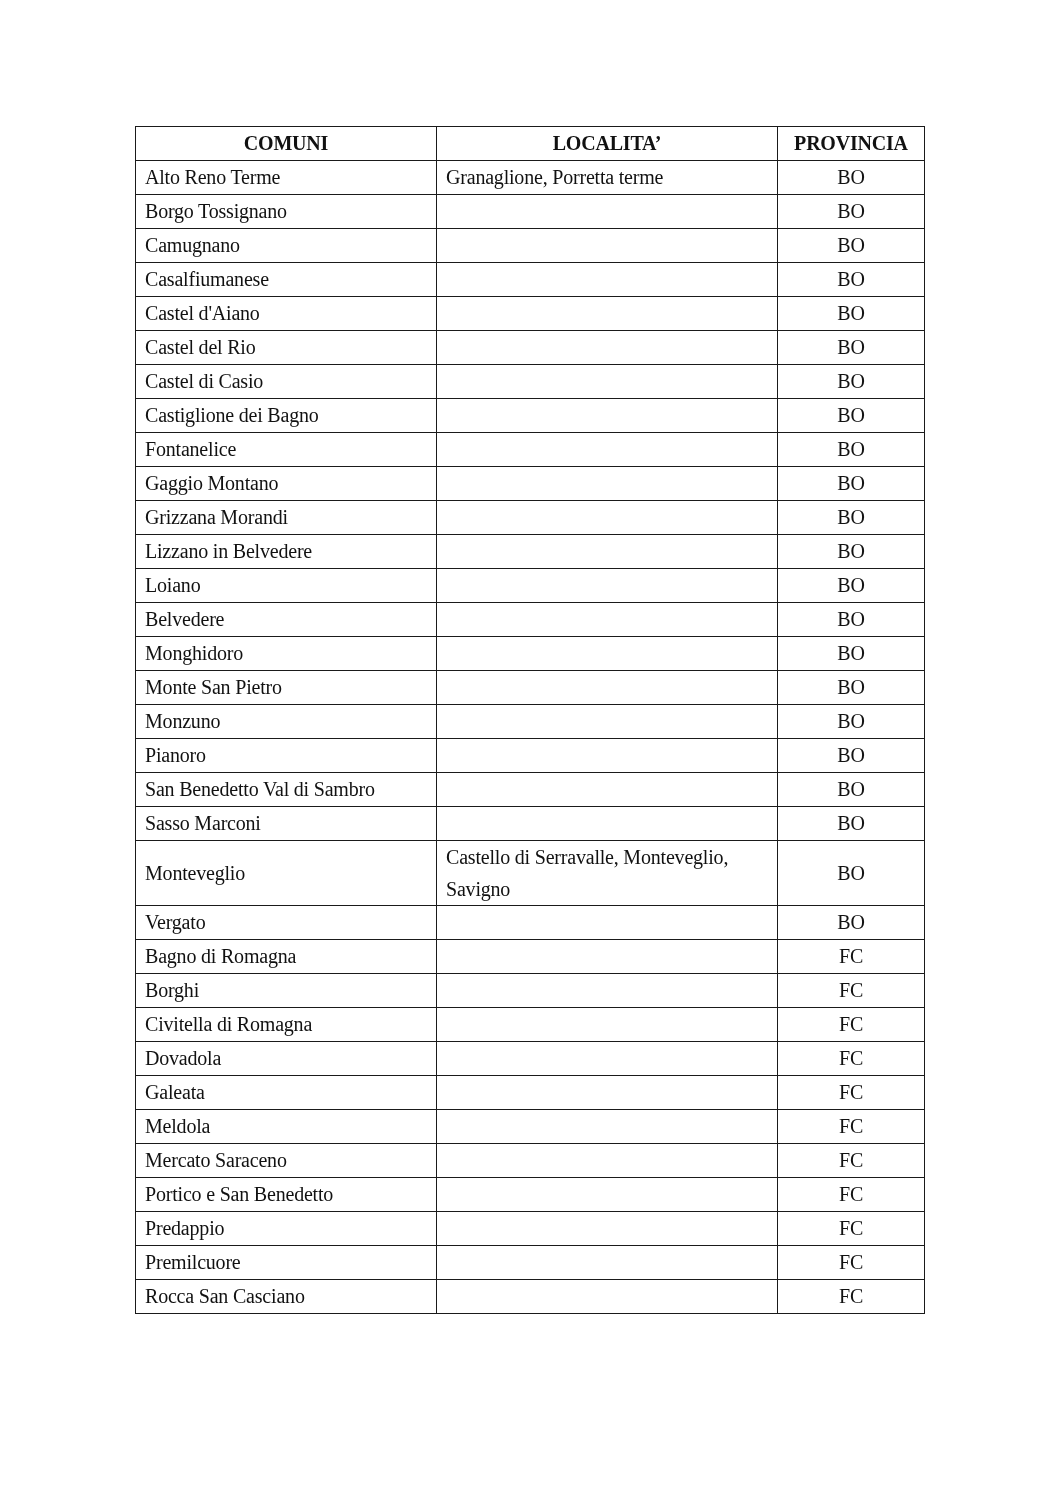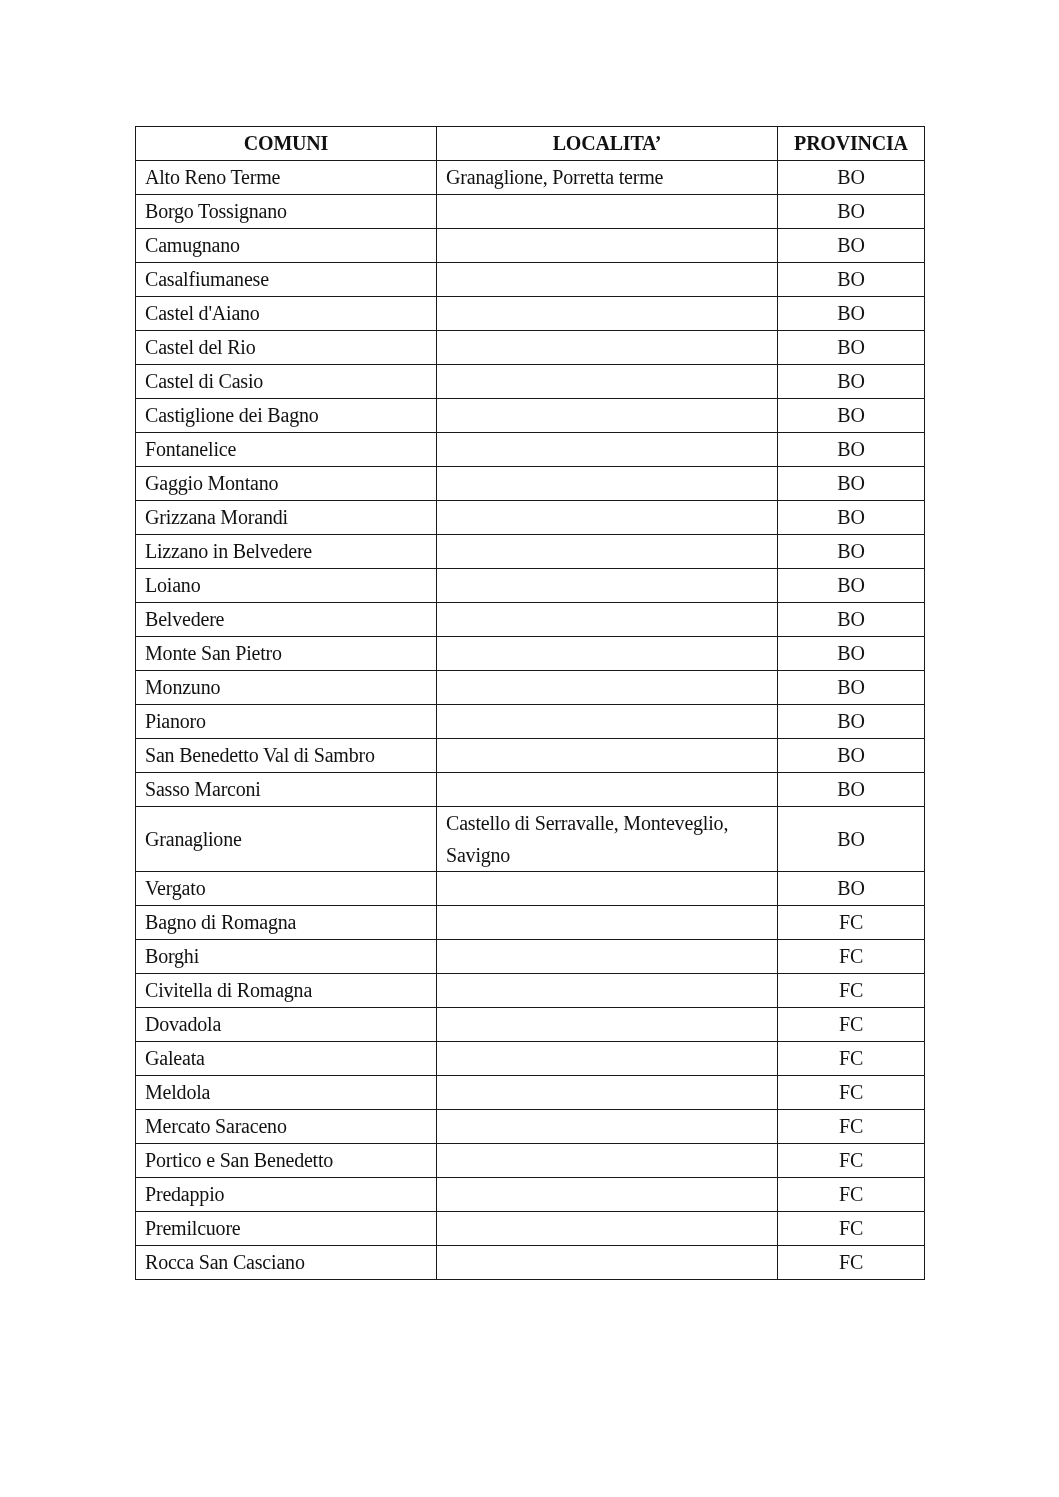--- a/index.html
+++ b/index.html
@@ -97,20 +97,25 @@
           <td>Loiano</td>
           <td class="loc"></td>
           <td class="prov">BO</td>
         </tr>
         <tr>
           <td>Belvedere</td>
           <td class="loc"></td>
           <td class="prov">BO</td>
         </tr>
         <tr>
+          <td>Monghidoro</td>
+          <td class="loc"></td>
+          <td class="prov">BO</td>
+        </tr>
+        <tr>
           <td>Monte San Pietro</td>
           <td class="loc"></td>
           <td class="prov">BO</td>
         </tr>
         <tr>
           <td>Monzuno</td>
           <td class="loc"></td>
           <td class="prov">BO</td>
         </tr>
         <tr>
@@ -122,21 +127,21 @@
           <td>San Benedetto Val di Sambro</td>
           <td class="loc"></td>
           <td class="prov">BO</td>
         </tr>
         <tr>
           <td>Sasso Marconi</td>
           <td class="loc"></td>
           <td class="prov">BO</td>
         </tr>
         <tr class="tall">
-          <td>Granaglione</td>
+          <td>Monteveglio</td>
           <td class="loc">Castello di Serravalle, Monteveglio, Savigno</td>
           <td class="prov">BO</td>
         </tr>
         <tr>
           <td>Vergato</td>
           <td class="loc"></td>
           <td class="prov">BO</td>
         </tr>
         <tr>
           <td>Bagno di Romagna</td>

